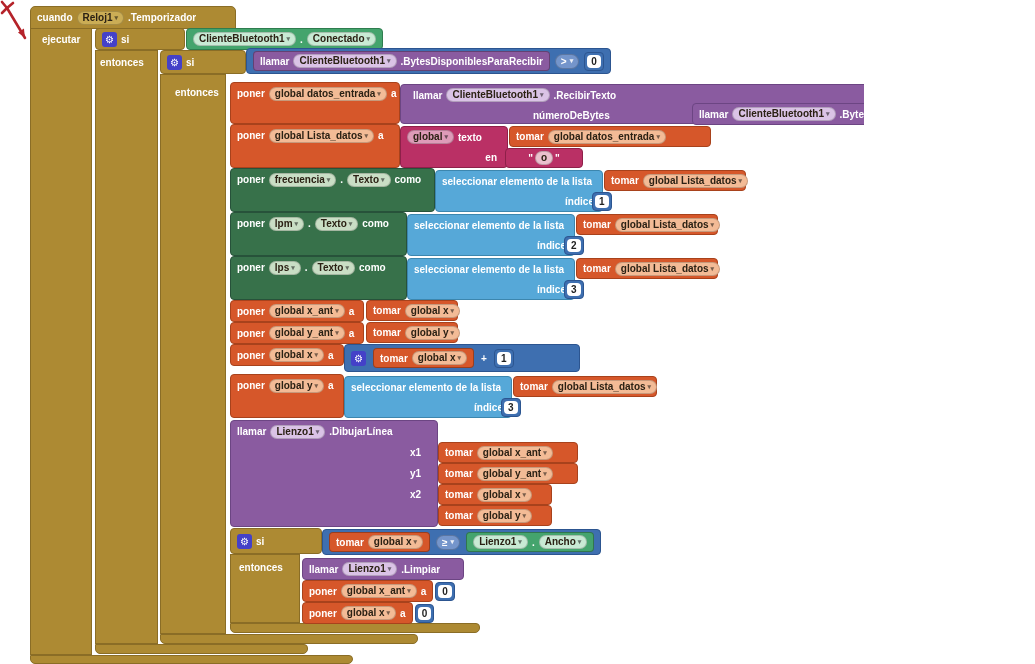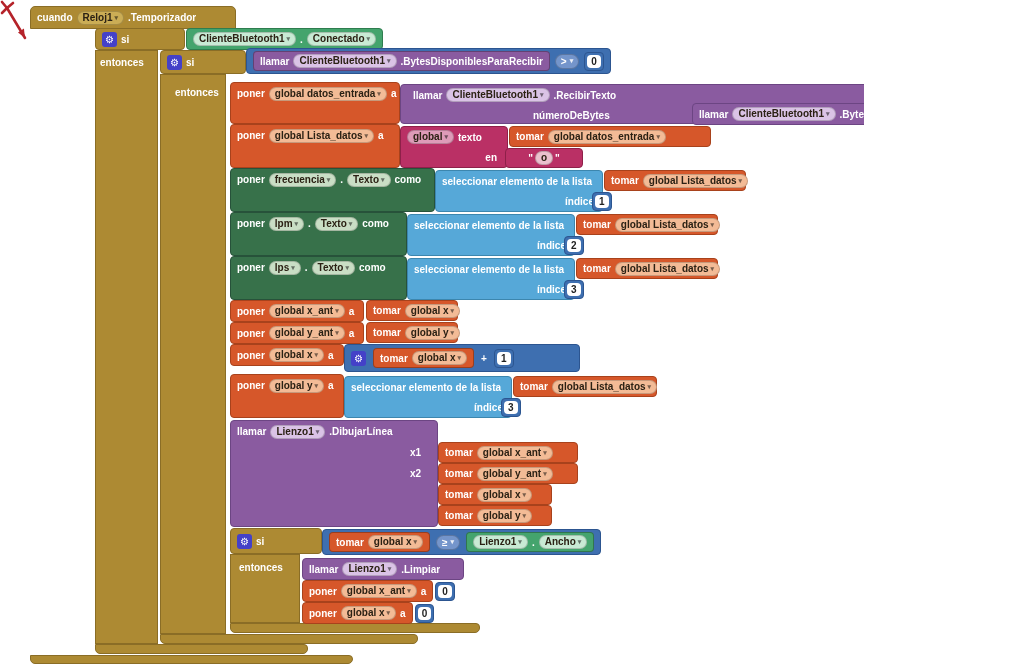--- a/index.html
+++ b/index.html
@@ -60,20 +60,23 @@
   <div class="blk c-gold" style="left:30px;top:6px;width:206px;height:23px;border-radius:5px 5px 0 0">
     <div class="hrow">
       <span class="lbl">cuando</span>
       <span class="f f-go">
         <span>Reloj1</span>
         <span class="dd">▾</span>
       </span>
       <span class="lbl">.Temporizador</span>
     </div>
   </div>
+  <div class="blk c-gold" style="left:30px;top:28px;width:62px;height:627px;border-radius:0">
+    <div class="lbl" style="padding:5px 0 0 11px">ejecutar</div>
+  </div>
   <div class="bar" style="left:30px;top:655px;width:323px;height:9px"></div>
 
   <div class="blk c-gold" style="left:95px;top:28px;width:90px;height:22px">
     <div class="hrow" style="height:20px">
       <span class="gear">⚙</span>
       <span class="lbl">si</span>
     </div>
   </div>
   <div class="blk c-greenl" style="left:186px;top:28px;height:22px;width:auto;display:inline-flex">
     <div class="hrow" style="height:20px">
@@ -408,20 +411,23 @@
       <span class="f f-pu">
         <span>Lienzo1</span>
         <span class="dd">▾</span>
       </span>
       <span class="lbl">.DibujarLínea</span>
     </div>
     <div class="rlabel">
         <span class="lbl">x1</span>
       </div>
     <div class="rlabel">
+        <span class="lbl">y1</span>
+      </div>
+    <div class="rlabel">
         <span class="lbl">x2</span>
       </div>
   </div>
   <div class="blk c-orange" style="left:438px;top:442px;width:140px;height:21px">
     <div class="hrow" style="height:19px">
       <span class="lbl">tomar</span>
       <span class="f f-or">
         <span>global x_ant</span>
         <span class="dd">▾</span>
       </span>

